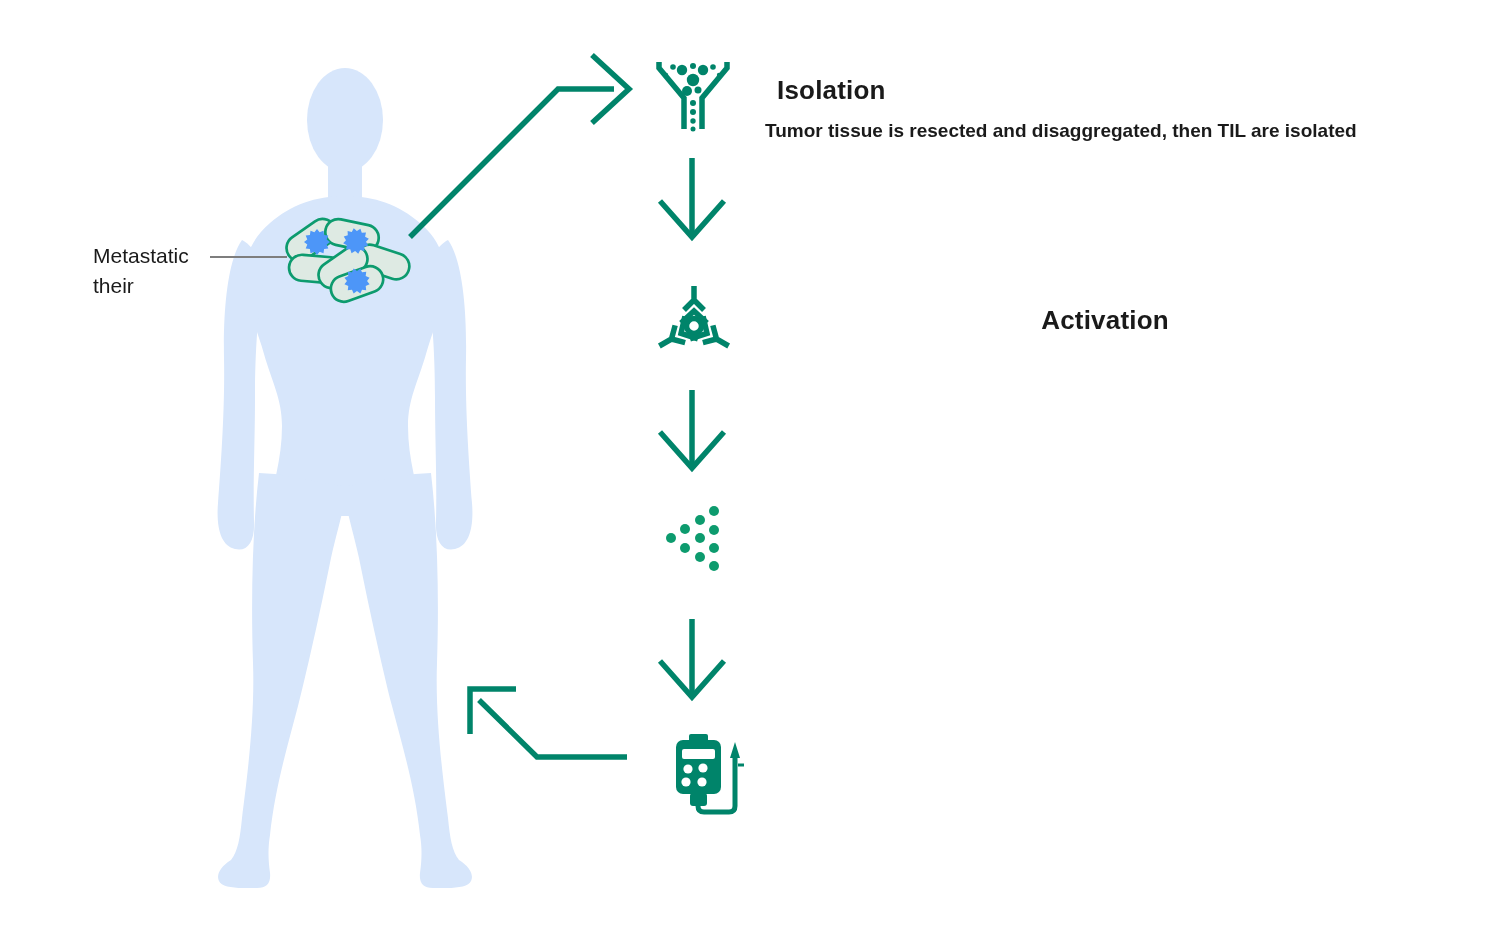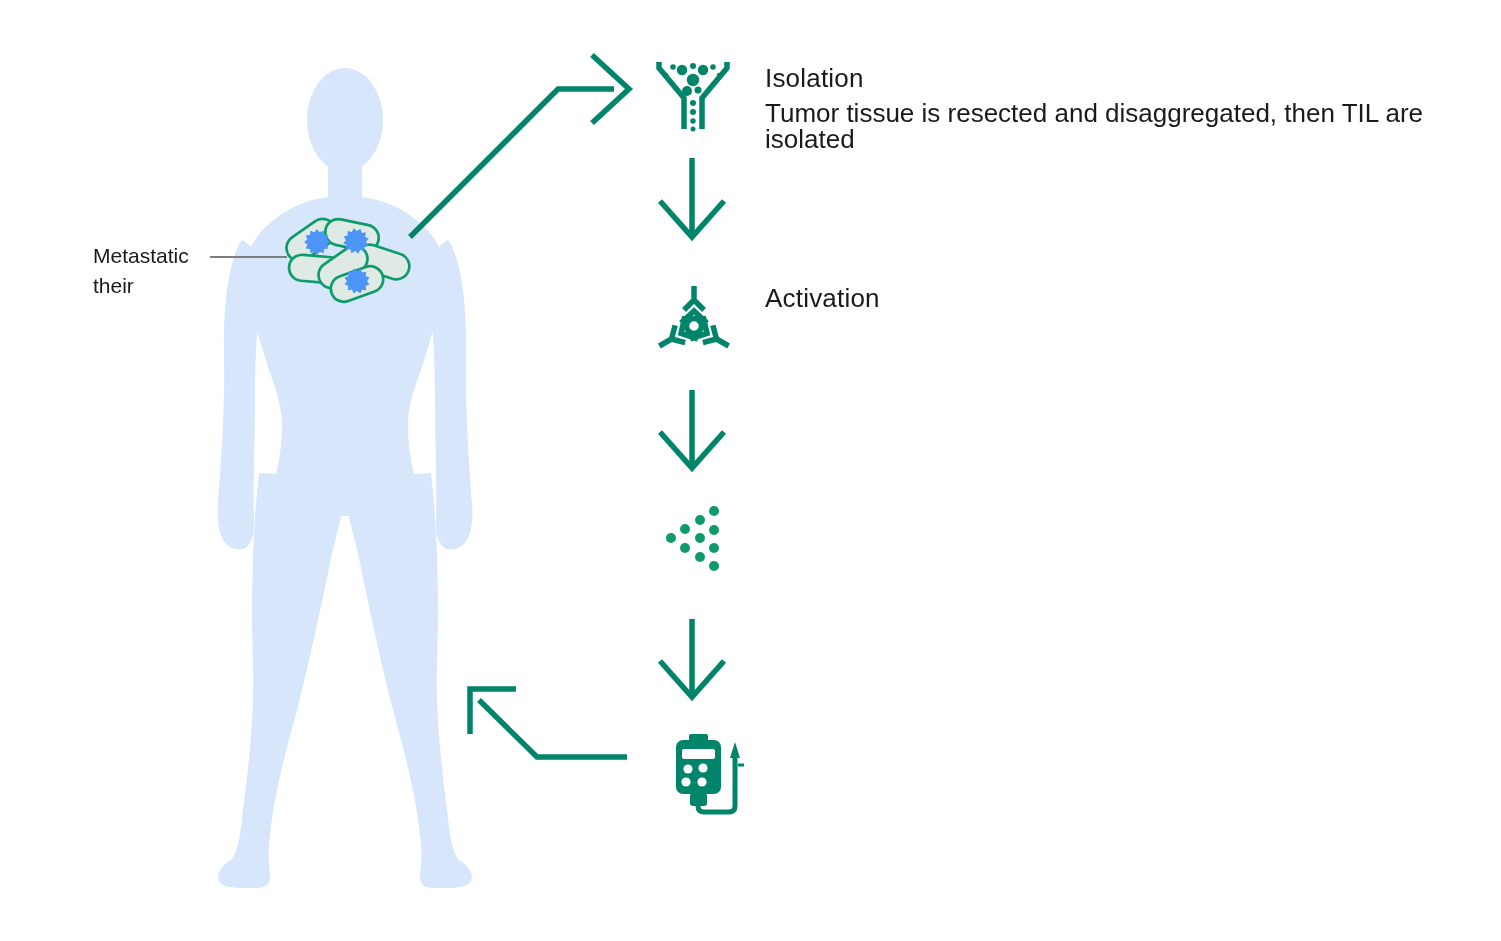--- a/index.html
+++ b/index.html
@@ -13,24 +13,24 @@
   .capsule{fill:var(--cell-fill);stroke:var(--cell-green);stroke-width:2.7;}
   .til-cell{fill:var(--til-blue);}
   .g-line{stroke:var(--arrow-green);fill:none;stroke-width:5.5;stroke-linejoin:miter;}
   .g-fill{fill:var(--arrow-green);stroke:none;}
   .cg-fill{fill:var(--cell-green);stroke:none;}
   .label-line{stroke:var(--label-line-gray);stroke-width:2;}
   .tumor-label{
     position:absolute;left:93px;top:241px;font-size:21px;line-height:30px;
   }
   .step{position:absolute;left:765px;width:680px;}
-  .step h2{margin:0;font-size:26px;line-height:32px;font-weight:normal;letter-spacing:0.2px;}
-  .step p{margin:6px 0 0 0;font-size:26px;line-height:26px;}
+  .step h2{margin:12px;font-size:26px;line-height:32px;font-weight:bold;letter-spacing:0.2px;}
+  .step p{margin:6px 0 0 0;font-size:19px;line-height:26px;font-weight:bold;}
   .step-1{top:62px;}
-  .step-2{top:282px;}
+  .step-2{top:292px;text-align:center;}
   .step-3{top:502px;}
   .step-4{top:720px;}
 </style>
 </head>
 <body>
 
 <div class="canvas">
 
   <svg class="art" width="1501" height="941" viewBox="0 0 1501 941">
 

